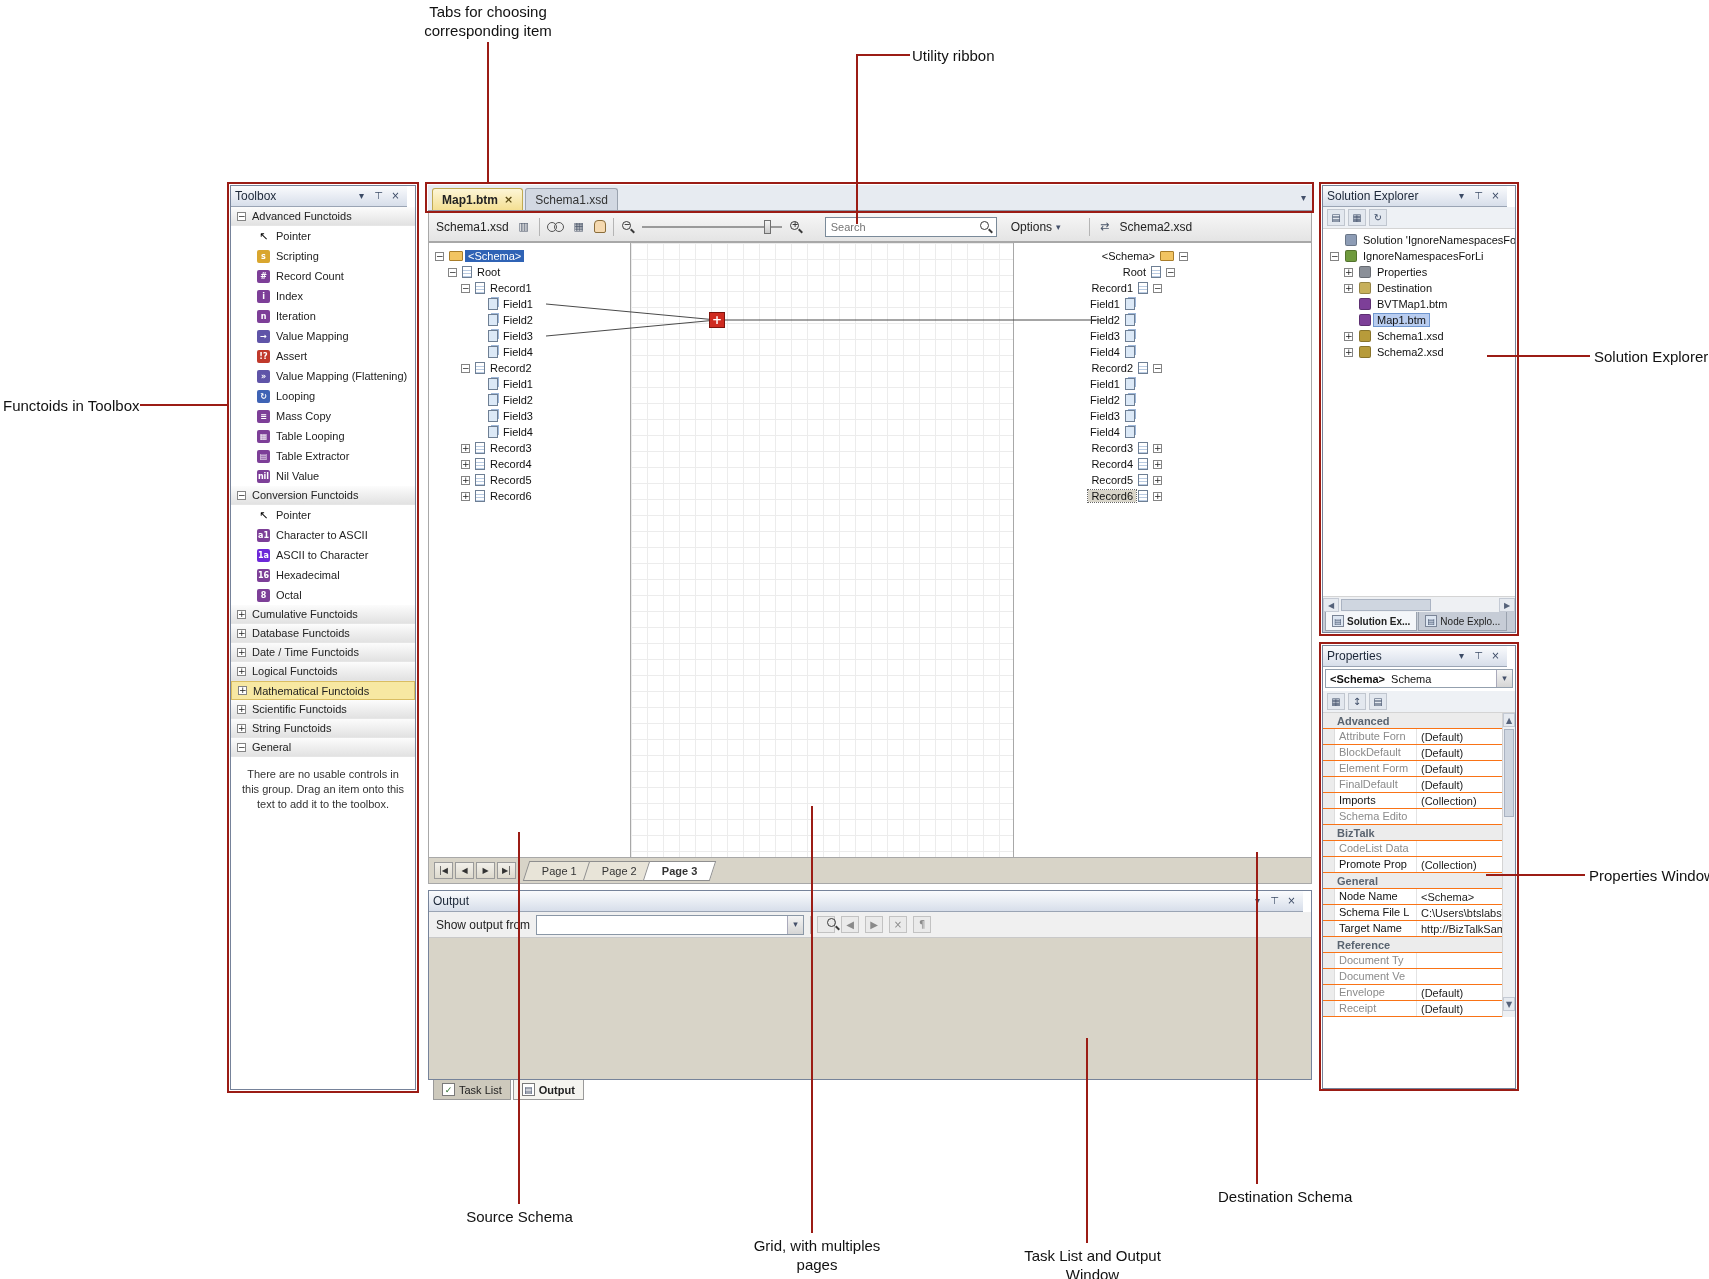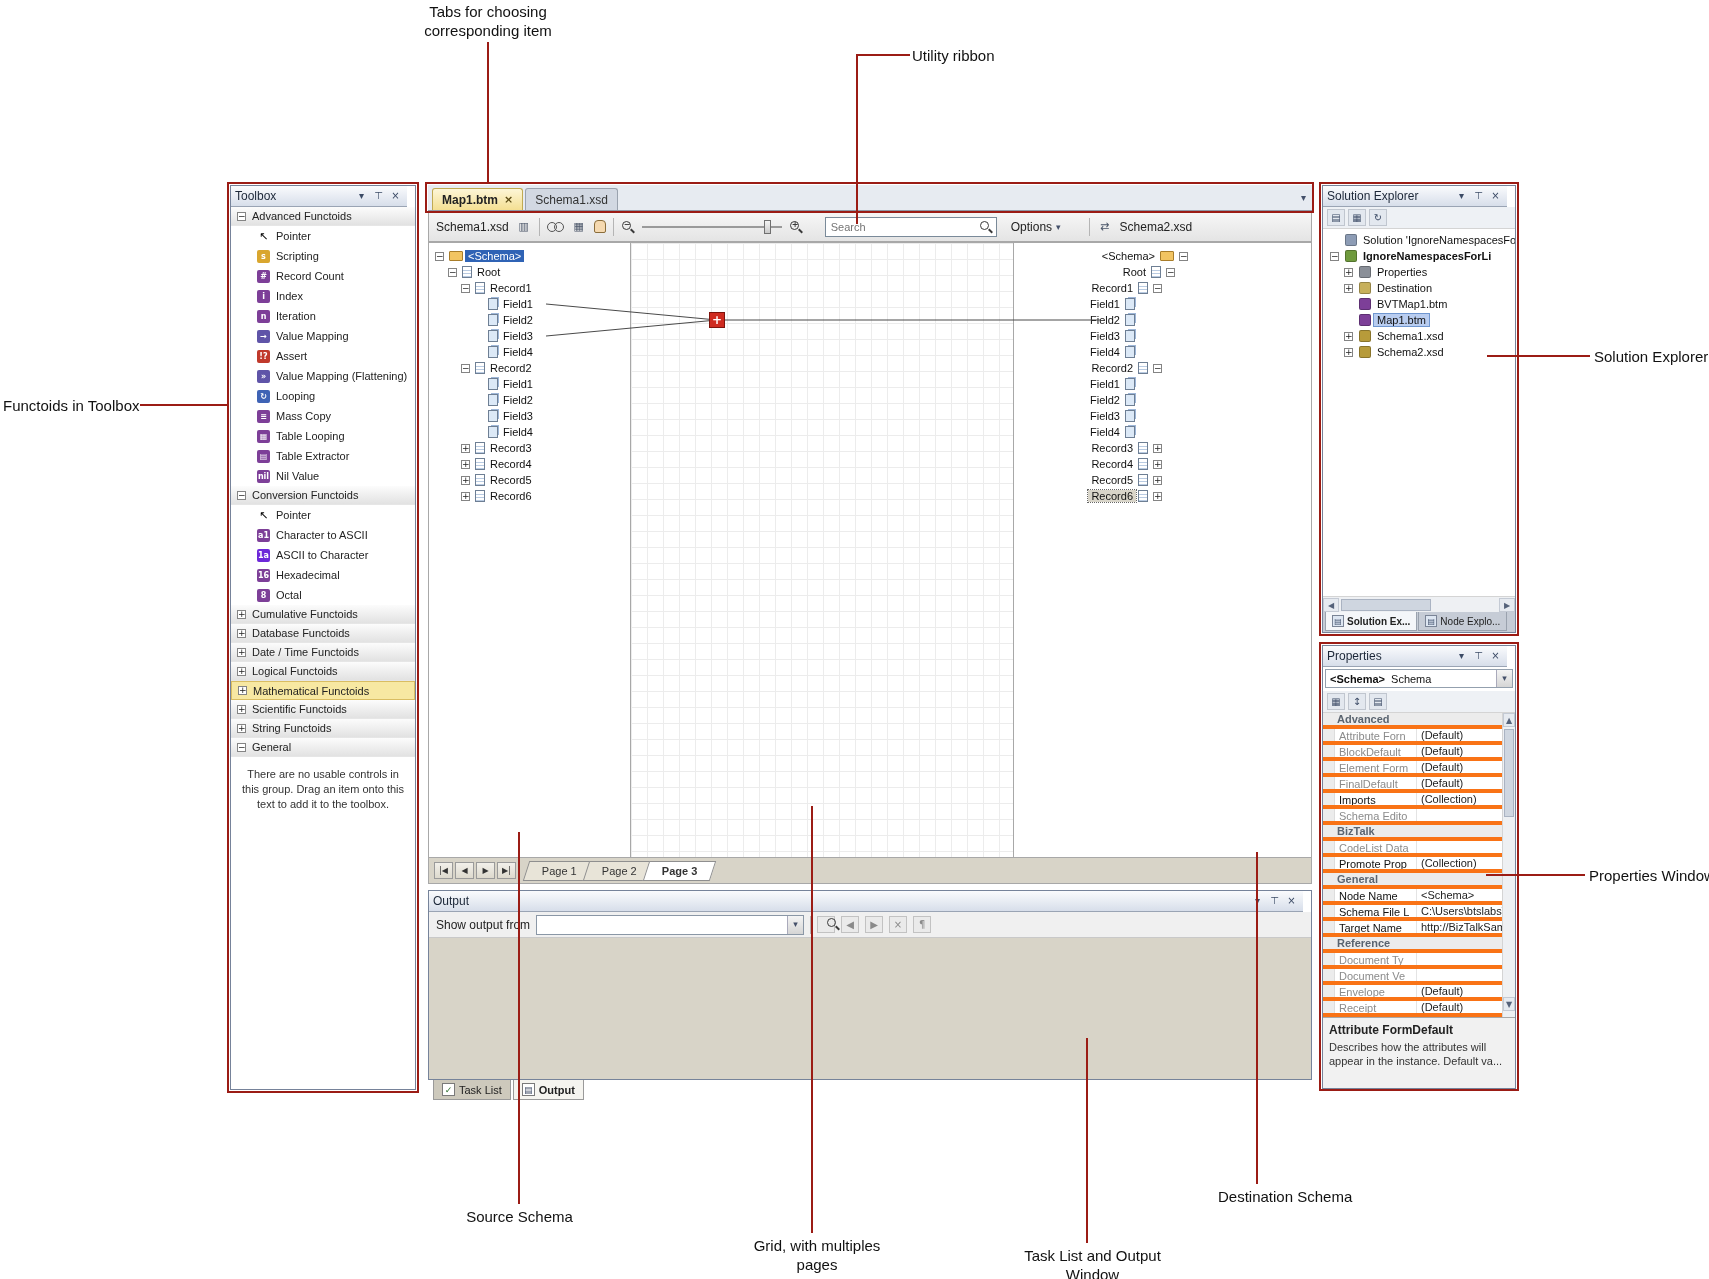--- a/index.html
+++ b/index.html
@@ -36,21 +36,21 @@
   .fic.plain{background:transparent;color:#000;font-size:11px;font-weight:normal}
   .tbx-empty{margin:10px 8px;font-size:11px;color:#333;text-align:center;line-height:15px}
 
   
   .exp{width:9px;height:9px;border:1px solid #848484;background:#fff;font-size:9px;line-height:7px;
     text-align:center;margin:0 3px;flex:none;color:#222}
   .exp.none{border:none;background:transparent}
   .trow{height:16px;display:flex;align-items:center;font-size:11px;white-space:nowrap}
   .trow.mir{flex-direction:row-reverse}
   .tlab{padding:0 3px}
-  .tlab.b{font-weight:bold}
+  .tlab.b{font-weight:normal}
   .tlab.sel-blue{background:#2f63b5;color:#fff}
   .tlab.sel-gray{background:#d9d5c9;outline:1px dotted #666}
   .tlab.sel-item{background:#b9cdf0;outline:1px solid #6f96cf}
   .ic{flex:none;margin:0 2px}
   .ic.folder{width:14px;height:10px;background:#f2c462;border:1px solid #a97d2a;border-radius:1px}
   .ic.record{width:10px;height:12px;background:#fff;border:1px solid #6e7f94;
     background-image:linear-gradient(#fff 0 3px,#b9cbe2 3px 4px,#fff 4px 6px,#b9cbe2 6px 7px,#fff 7px 9px,#b9cbe2 9px 10px,#fff 10px)}
   .ic.field{width:10px;height:12px;background:#dce9f7;border:1px solid #6e7f94;box-shadow:2px -2px 0 -1px #9db6d8}
   .sic{width:12px;height:12px;border-radius:2px;flex:none;margin:0 3px;border:1px solid rgba(0,0,0,.25)}
 
@@ -137,21 +137,21 @@
 
   
   .psel{position:absolute;left:2px;right:2px;top:23px;height:19px;border:1px solid #93a0ae;background:#fff;
     display:flex;align-items:center;font-size:11px;padding-left:4px}
   .psel .bold{font-weight:bold;margin-right:6px}
   .psel .cbtn{margin-left:auto;width:16px;height:17px;background:linear-gradient(#f4f4f4,#d5d5d5);border-left:1px solid #aab;
     text-align:center;font-size:9px;line-height:16px;color:#44506a}
   .prop-toolbar{position:absolute;left:0;right:0;top:45px;height:22px;background:#eef1f5;border-bottom:1px solid #d4d4d4;
     display:flex;align-items:center;gap:3px;padding:0 4px}
   #props-rows{position:absolute;left:0;top:67px;width:179px;height:304px;overflow:hidden;background:#fff}
-  .prow{display:flex;height:16px;font-size:11px;border-bottom:4px solid #f97316;align-items:center}
+  .prow{display:flex;height:16px;font-size:11px;border-bottom:1px solid #f97316;align-items:center}
   .prow.cat{background:#ececec;color:#5a6470;font-weight:bold}
   .catlab{padding-left:14px}
   .pm{width:12px;align-self:stretch;background:#ececec;border-right:1px solid #dddddd;flex:none}
   .pn{width:82px;padding-left:4px;border-right:1px solid #e4e4e4;overflow:hidden;white-space:nowrap;align-self:stretch;line-height:15px}
   .pn.dis{color:#8b8b8b}
   .pv{flex:1;padding-left:4px;overflow:hidden;white-space:nowrap;color:#222}
   .prop-scroll{position:absolute;right:0;top:67px;width:13px;height:304px;background:#eef0f3;border-left:1px solid #d4d4d4}
   .prop-scroll .sarr{width:12px}
   .prop-scroll .vthumb{width:10px;height:88px;background:#cfd6e0;border:1px solid #aab3c2;margin:2px auto 0}
   .prop-desc{position:absolute;left:0;right:0;top:371px;bottom:0;background:#f1f1f1;border-top:1px solid #a8a8a8;padding:5px 6px}
@@ -740,24 +740,20 @@
           <div class="pm"></div>
           <div class="pn dis">Receipt</div>
           <div class="pv">(Default)</div>
         </div>
       </div>
     <div class="prop-scroll">
       <span class="sarr g" style="display:block;margin:0 auto">▲</span>
       <span class="vthumb" style="display:block"></span>
       <span class="sarr g" style="display:block;margin:180px auto 0">▼</span>
     </div>
-    <div class="prop-desc">
-      <div class="pd-title">Attribute FormDefault</div>
-      <div class="pd-text">Describes how the attributes will appear in the instance. Default va...</div>
-    </div>
   </div>
 
   <div class="ann-box" style="left:227px;top:182px;width:192px;height:911px"></div>
   <div class="ann-box" style="left:425px;top:182px;width:889px;height:31px"></div>
   <div class="ann-box" style="left:1319px;top:182px;width:200px;height:454px"></div>
   <div class="ann-box" style="left:1319px;top:642px;width:200px;height:449px"></div>
 
   <div class="ann-line" style="left:487px;top:42px;width:2px;height:140px"></div>
   <div class="ann-line" style="left:856px;top:54px;width:54px;height:2px"></div>
   <div class="ann-line" style="left:856px;top:54px;width:2px;height:170px"></div>

